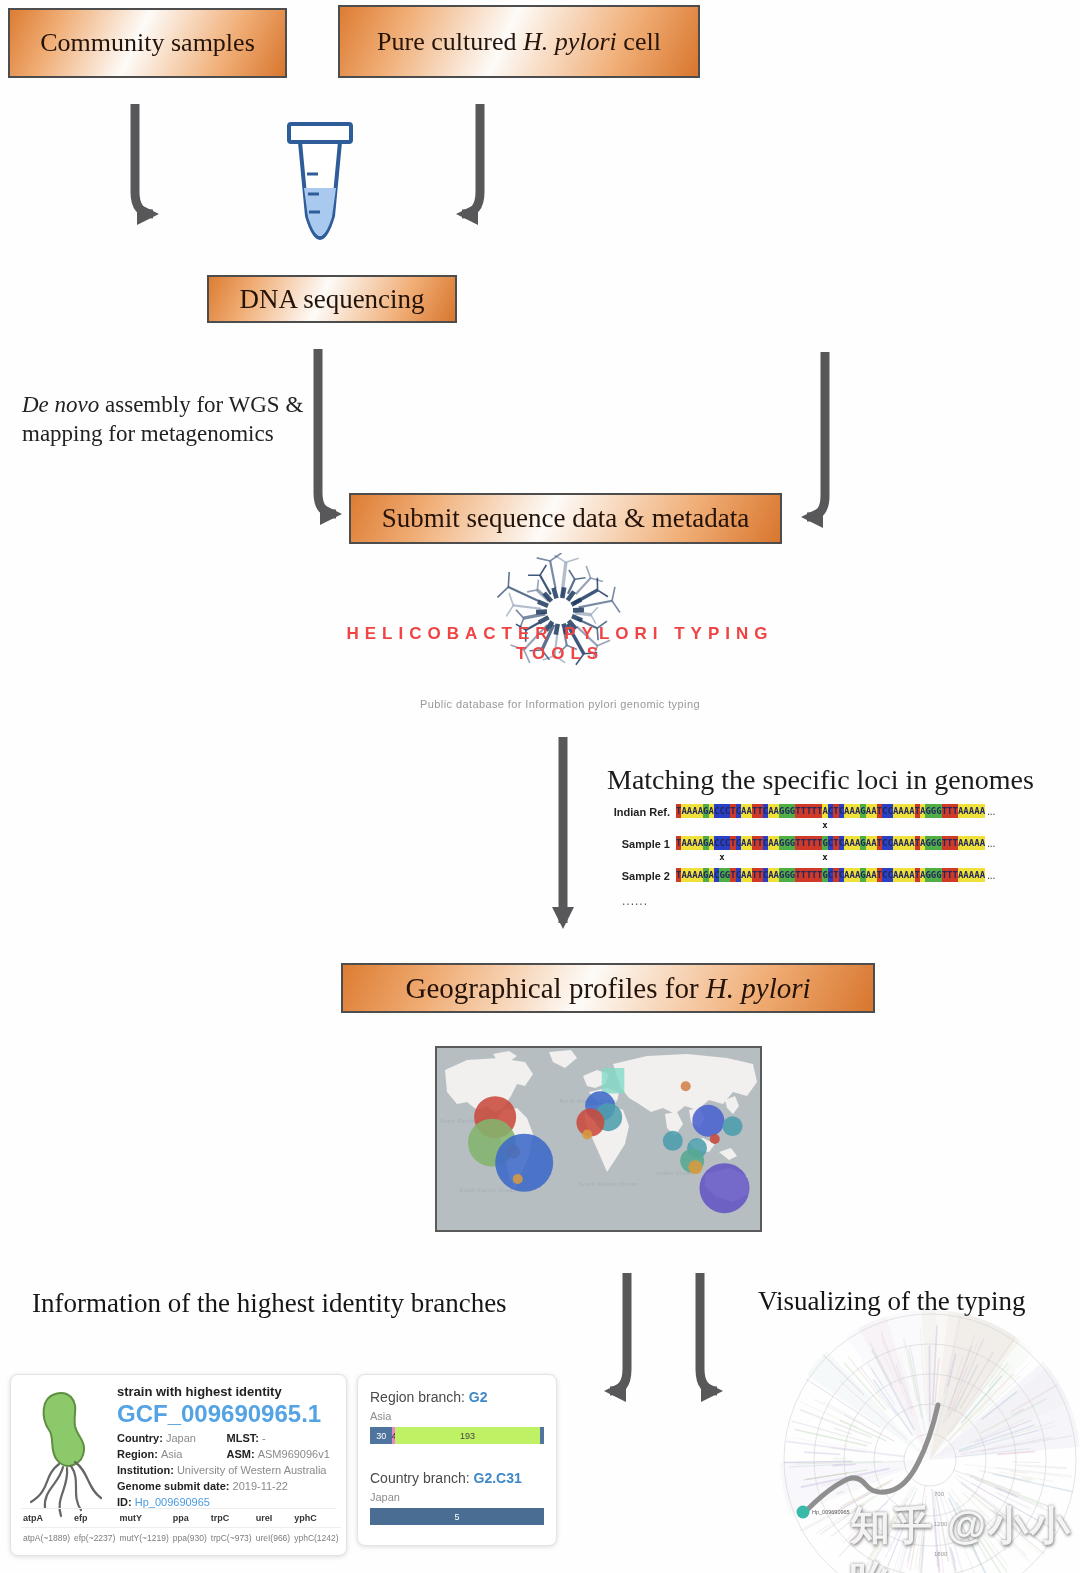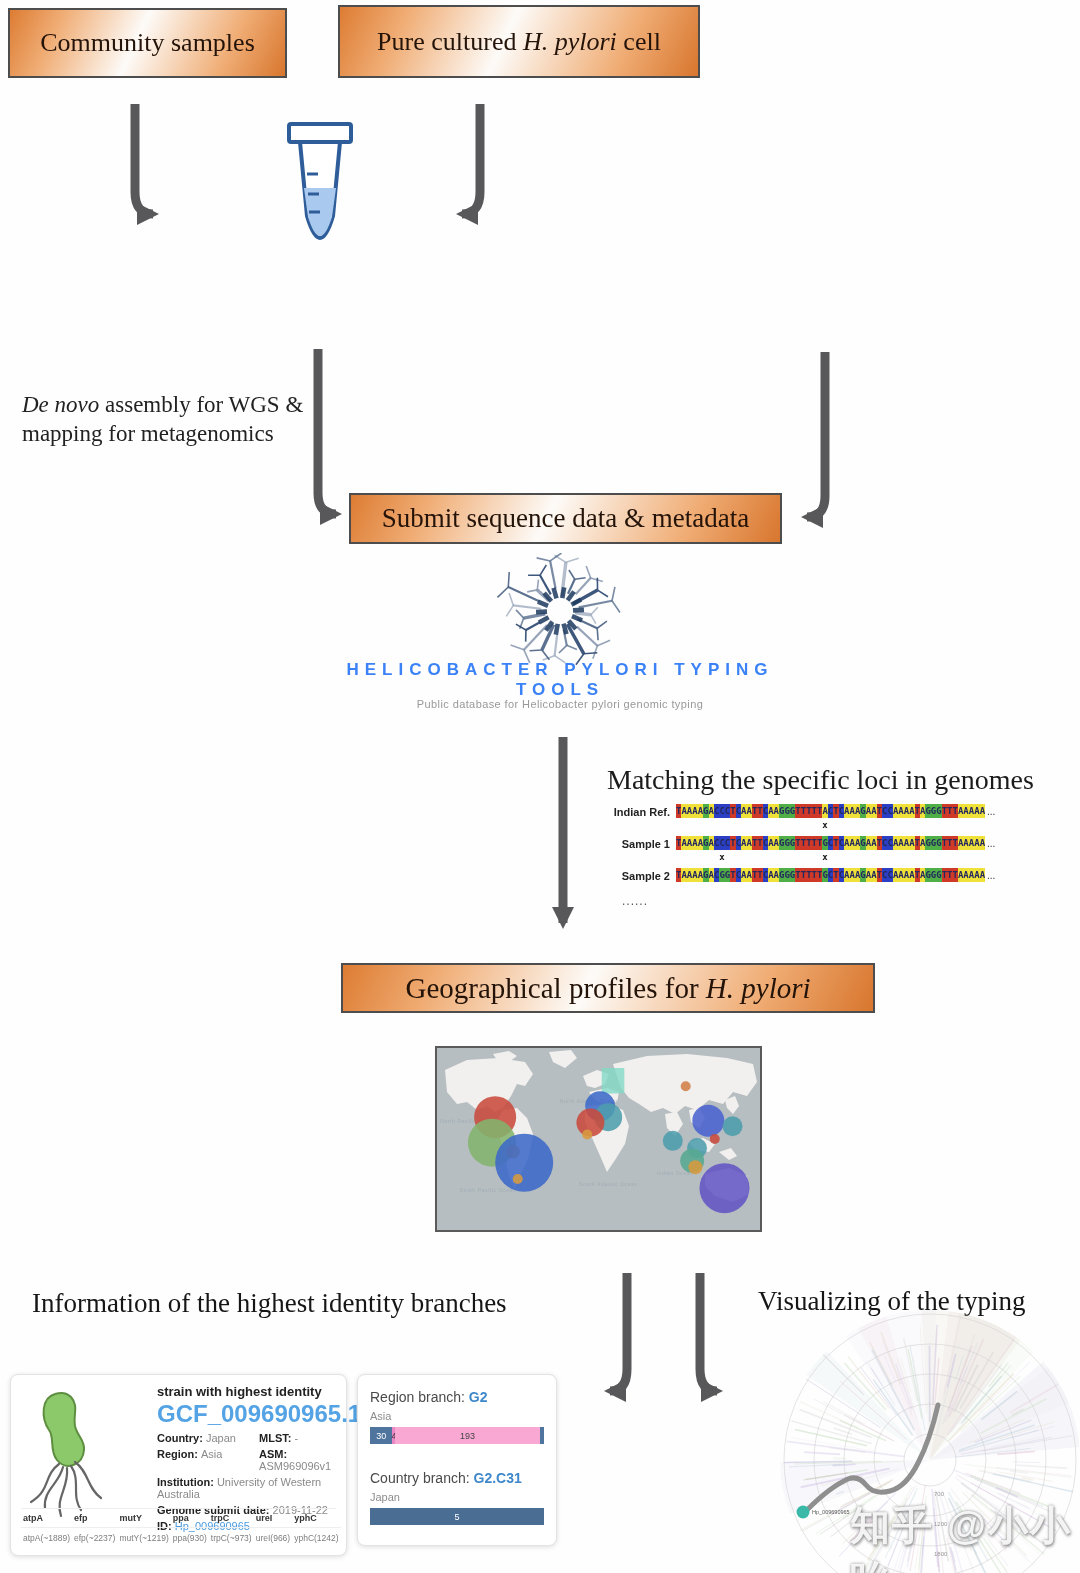--- a/index.html
+++ b/index.html
@@ -9,22 +9,22 @@
   .obox{
     position:absolute;box-sizing:border-box;border:2px solid #4d4d4d;
     background:linear-gradient(115deg,#dd7c33 0%,#f0ad75 18%,#fdfbf8 46%,#f0ad75 78%,#d8762e 100%);
     display:flex;align-items:center;justify-content:center;
     color:#241309;font-family:"Liberation Serif",serif;
   }
   .obox i{}
   svg{display:block;}
   .note{position:absolute;left:22px;top:391px;font-family:"Liberation Serif",serif;
         font-size:23px;color:#222;line-height:1.25;}
-  .logo-word{position:absolute;left:300px;top:660px;width:520px;text-align:center;
-    font-size:17px;font-weight:bold;letter-spacing:6px;color:#3b82f6;}
+  .logo-word{position:absolute;left:300px;top:624px;width:520px;text-align:center;
+    font-size:17px;font-weight:bold;letter-spacing:6px;color:#ef4444;}
   .logo-sub{position:absolute;left:300px;top:698px;width:520px;text-align:center;
     font-size:11px;color:#999;letter-spacing:.4px;}
   .m-title{position:absolute;left:607px;top:764px;font-size:28px;color:#1b1b1b;}
   #alignment{position:absolute;left:608px;top:803px;width:420px;}
   .seq-row{display:flex;align-items:center;height:17px;}
   .seq-label{width:62px;text-align:right;margin-right:6px;font-size:11px;font-weight:600;color:#222;}
   .seq-text{font-family:"DejaVu Sans Mono",monospace;font-size:9px;font-weight:bold;
     white-space:pre;line-height:15px;color:#23295e;}
   .seq-text .b{padding:2px 0;}
   .seq-tail{font-size:10px;color:#333;margin-left:2px;}
@@ -96,20 +96,23 @@
     <rect x="9" y="6" width="62" height="18" rx="2" fill="#fff" stroke="#2e5d99" stroke-width="4"></rect>
     <path d="M20,24 L27,98 Q40,142 53,98 L60,24 Z" fill="#fff" stroke="#2e5d99" stroke-width="4" stroke-linejoin="round"></path>
     <path d="M24,70 L28,99 Q40,137 52,99 L56,70 Z" fill="#a9c9ee" stroke="none"></path>
     <g stroke="#2e5d99" stroke-width="3">
       <line x1="27" y1="56" x2="38" y2="56"></line>
       <line x1="28" y1="76" x2="39" y2="76"></line>
       <line x1="29" y1="94" x2="40" y2="94"></line>
     </g>
   </svg>
 
+  <div class="obox" style="left:207px;top:275px;width:250px;height:48px;font-size:27px;">
+    <span>DNA sequencing</span>
+  </div>
 
   <div class="note">
     <i>De novo</i><span> assembly for WGS &amp;</span><br>
     <span>mapping for metagenomics</span>
   </div>
 
   <div class="obox" style="left:349px;top:493px;width:433px;height:51px;font-size:27px;">
     <span>Submit sequence data &amp; metadata</span>
   </div>
 
@@ -183,21 +186,21 @@
       <line x1="52.01547562278997" y1="58.634134605299586" x2="41.02857038053533" y2="59.17071004055308" stroke="#1e3a5f" stroke-width="4.6" opacity="0.85"></line>
       <line x1="53.026207077962496" y1="52.93756154998755" x2="42.89453614393075" y2="48.653959784592395" stroke="#1e3a5f" stroke-width="4.6" opacity="0.85"></line>
       <line x1="56.408495070277766" y1="48.24366651643362" x2="49.138760129743574" y2="39.98830741495437" stroke="#1e3a5f" stroke-width="4.6" opacity="0.85"></line>
       <line x1="61.49243598181773" y1="45.482132982877914" x2="58.52449719720195" y2="34.890091660697685" stroke="#1e3a5f" stroke-width="4.6" opacity="0.85"></line>
       <line x1="67.27109296460834" y1="45.19991653362735" x2="69.19278701158463" y2="34.36907667746588" stroke="#1e3a5f" stroke-width="4.6" opacity="0.85"></line>
       <line x1="72.59993213263091" y1="47.4529135976136" x2="79.03064393716477" y2="38.52845587251741" stroke="#1e3a5f" stroke-width="4.6" opacity="0.85"></line>
       <line x1="76.42351153473507" y1="51.794890475118514" x2="86.08955975643397" y2="46.544413184834184" stroke="#1e3a5f" stroke-width="4.6" opacity="0.85"></line>
       <line x1="77.98452437721004" y1="57.36586539470043" x2="88.97142961946467" y2="56.829289959446946" stroke="#1e3a5f" stroke-width="4.6" opacity="0.85"></line>
     </svg>
   <div class="logo-word">HELICOBACTER PYLORI TYPING TOOLS</div>
-  <div class="logo-sub">Public database for Helicobacter pylori genomic typing</div>
+  <div class="logo-sub">Public database for Information pylori genomic typing</div>
 
   <div class="m-title serif">Matching the specific loci in genomes</div>
   <div id="alignment">
       <div class="seq-row">
         <span class="seq-label">Indian Ref.</span>
         <span class="seq-text"><span class="b" style="background: rgb(207, 58, 40);">T</span><span class="b" style="background: rgb(240, 225, 58);">A</span><span class="b" style="background: rgb(240, 225, 58);">A</span><span class="b" style="background: rgb(240, 225, 58);">A</span><span class="b" style="background: rgb(240, 225, 58);">A</span><span class="b" style="background: rgb(79, 174, 70);">G</span><span class="b" style="background: rgb(240, 225, 58);">A</span><span class="b" style="background: rgb(42, 63, 196);">C</span><span class="b" style="background: rgb(42, 63, 196);">C</span><span class="b" style="background: rgb(42, 63, 196);">C</span><span class="b" style="background: rgb(207, 58, 40);">T</span><span class="b" style="background: rgb(42, 63, 196);">C</span><span class="b" style="background: rgb(240, 225, 58);">A</span><span class="b" style="background: rgb(240, 225, 58);">A</span><span class="b" style="background: rgb(207, 58, 40);">T</span><span class="b" style="background: rgb(207, 58, 40);">T</span><span class="b" style="background: rgb(42, 63, 196);">C</span><span class="b" style="background: rgb(240, 225, 58);">A</span><span class="b" style="background: rgb(240, 225, 58);">A</span><span class="b" style="background: rgb(79, 174, 70);">G</span><span class="b" style="background: rgb(79, 174, 70);">G</span><span class="b" style="background: rgb(79, 174, 70);">G</span><span class="b" style="background: rgb(207, 58, 40);">T</span><span class="b" style="background: rgb(207, 58, 40);">T</span><span class="b" style="background: rgb(207, 58, 40);">T</span><span class="b" style="background: rgb(207, 58, 40);">T</span><span class="b" style="background: rgb(207, 58, 40);">T</span><span class="b" style="background: rgb(240, 225, 58);">A</span><span class="b" style="background: rgb(42, 63, 196);">C</span><span class="b" style="background: rgb(207, 58, 40);">T</span><span class="b" style="background: rgb(42, 63, 196);">C</span><span class="b" style="background: rgb(240, 225, 58);">A</span><span class="b" style="background: rgb(240, 225, 58);">A</span><span class="b" style="background: rgb(240, 225, 58);">A</span><span class="b" style="background: rgb(79, 174, 70);">G</span><span class="b" style="background: rgb(240, 225, 58);">A</span><span class="b" style="background: rgb(240, 225, 58);">A</span><span class="b" style="background: rgb(207, 58, 40);">T</span><span class="b" style="background: rgb(42, 63, 196);">C</span><span class="b" style="background: rgb(42, 63, 196);">C</span><span class="b" style="background: rgb(240, 225, 58);">A</span><span class="b" style="background: rgb(240, 225, 58);">A</span><span class="b" style="background: rgb(240, 225, 58);">A</span><span class="b" style="background: rgb(240, 225, 58);">A</span><span class="b" style="background: rgb(207, 58, 40);">T</span><span class="b" style="background: rgb(240, 225, 58);">A</span><span class="b" style="background: rgb(79, 174, 70);">G</span><span class="b" style="background: rgb(79, 174, 70);">G</span><span class="b" style="background: rgb(79, 174, 70);">G</span><span class="b" style="background: rgb(207, 58, 40);">T</span><span class="b" style="background: rgb(207, 58, 40);">T</span><span class="b" style="background: rgb(207, 58, 40);">T</span><span class="b" style="background: rgb(240, 225, 58);">A</span><span class="b" style="background: rgb(240, 225, 58);">A</span><span class="b" style="background: rgb(240, 225, 58);">A</span><span class="b" style="background: rgb(240, 225, 58);">A</span><span class="b" style="background: rgb(240, 225, 58);">A</span></span>
         <span class="seq-tail"> ...</span>
       </div>
       <div class="mark-row">                           x                             </div>
       <div class="seq-row">
@@ -456,21 +459,21 @@
       <line x1="280.0268801053073" y1="175.96550498011348" x2="297.85557404538804" y2="178.40844205240236" stroke="#c9c9c9" stroke-width="1.77" opacity="0.17"></line>
       <path d="M208,110 Q200,145 188,168 Q176,192 160,196 Q144,200 136,190 Q128,180 118,184 Q100,192 78,214" fill="none" stroke="#8f8f8f" stroke-width="5" stroke-linecap="round"></path>
       <circle cx="73" cy="217" r="6.5" fill="#3ab8a8"></circle>
       <text x="82" y="219" font-size="5.5" fill="#555">Hp_009690965</text>
       <text x="204" y="201" font-size="6" fill="#9a9a9a">700</text>
       <text x="204" y="231" font-size="6" fill="#9a9a9a">1200</text>
       <text x="204" y="261" font-size="6" fill="#9a9a9a">1800</text>
     </svg>
 
   <div class="card" id="strain-card">
-    <div style="display:flex;gap:40px;">
+    <div style="display:flex;">
       <svg width="88" height="150" viewBox="0 0 88 150" style="flex:none;">
         <path d="M34,10 C20,14 20,34 28,46 C34,54 28,66 36,76 C46,88 62,80 63,66 C64,56 56,52 54,42 C52,30 58,22 50,13 C45,8 40,8 34,10 Z" fill="#8cc96a" stroke="#5e8f41" stroke-width="2"></path>
         <g stroke="#666" stroke-width="2.2" fill="none" stroke-linecap="round">
           <path d="M38,80 C22,92 30,106 10,118"></path>
           <path d="M42,83 C38,100 22,106 24,124"></path>
           <path d="M46,84 C48,104 34,114 40,132"></path>
           <path d="M50,82 C60,96 50,112 60,126"></path>
           <path d="M54,78 C68,88 66,104 80,114"></path>
         </g>
       </svg>
@@ -515,21 +518,21 @@
         <div class="td">yphC(1242)</div>
       </div>
   </div>
 
   <div class="card" id="branch-card">
     <div class="bc-line"><span>Region branch: </span><b>G2</b></div>
     <div class="bc-sub">Asia</div>
     <div class="bc-bar" id="region-bar">
         <div class="seg" style="width: 12.8755%; background: rgb(79, 117, 158); color: rgb(255, 255, 255);">30</div>
         <div class="seg" style="width: 1.71674%; background: rgb(236, 135, 197); color: rgb(51, 51, 51);">4</div>
-        <div class="seg" style="width: 82.8326%; background: #f9a8d4; color: rgb(68, 68, 68);">193</div>
+        <div class="seg" style="width: 82.8326%; background: #bef264; color: rgb(68, 68, 68);">193</div>
         <div class="seg" style="width: 2.57511%; background: rgb(79, 117, 158); color: rgb(255, 255, 255);"></div>
       </div>
     <div class="gap18"></div>
     <div class="bc-line"><span>Country branch: </span><b>G2.C31</b></div>
     <div class="bc-sub">Japan</div>
     <div class="bc-bar" id="country-bar">
         <div class="seg" style="width: 100%; background: rgb(74, 109, 148); color: rgb(255, 255, 255);">5</div>
       </div>
   </div>
 

